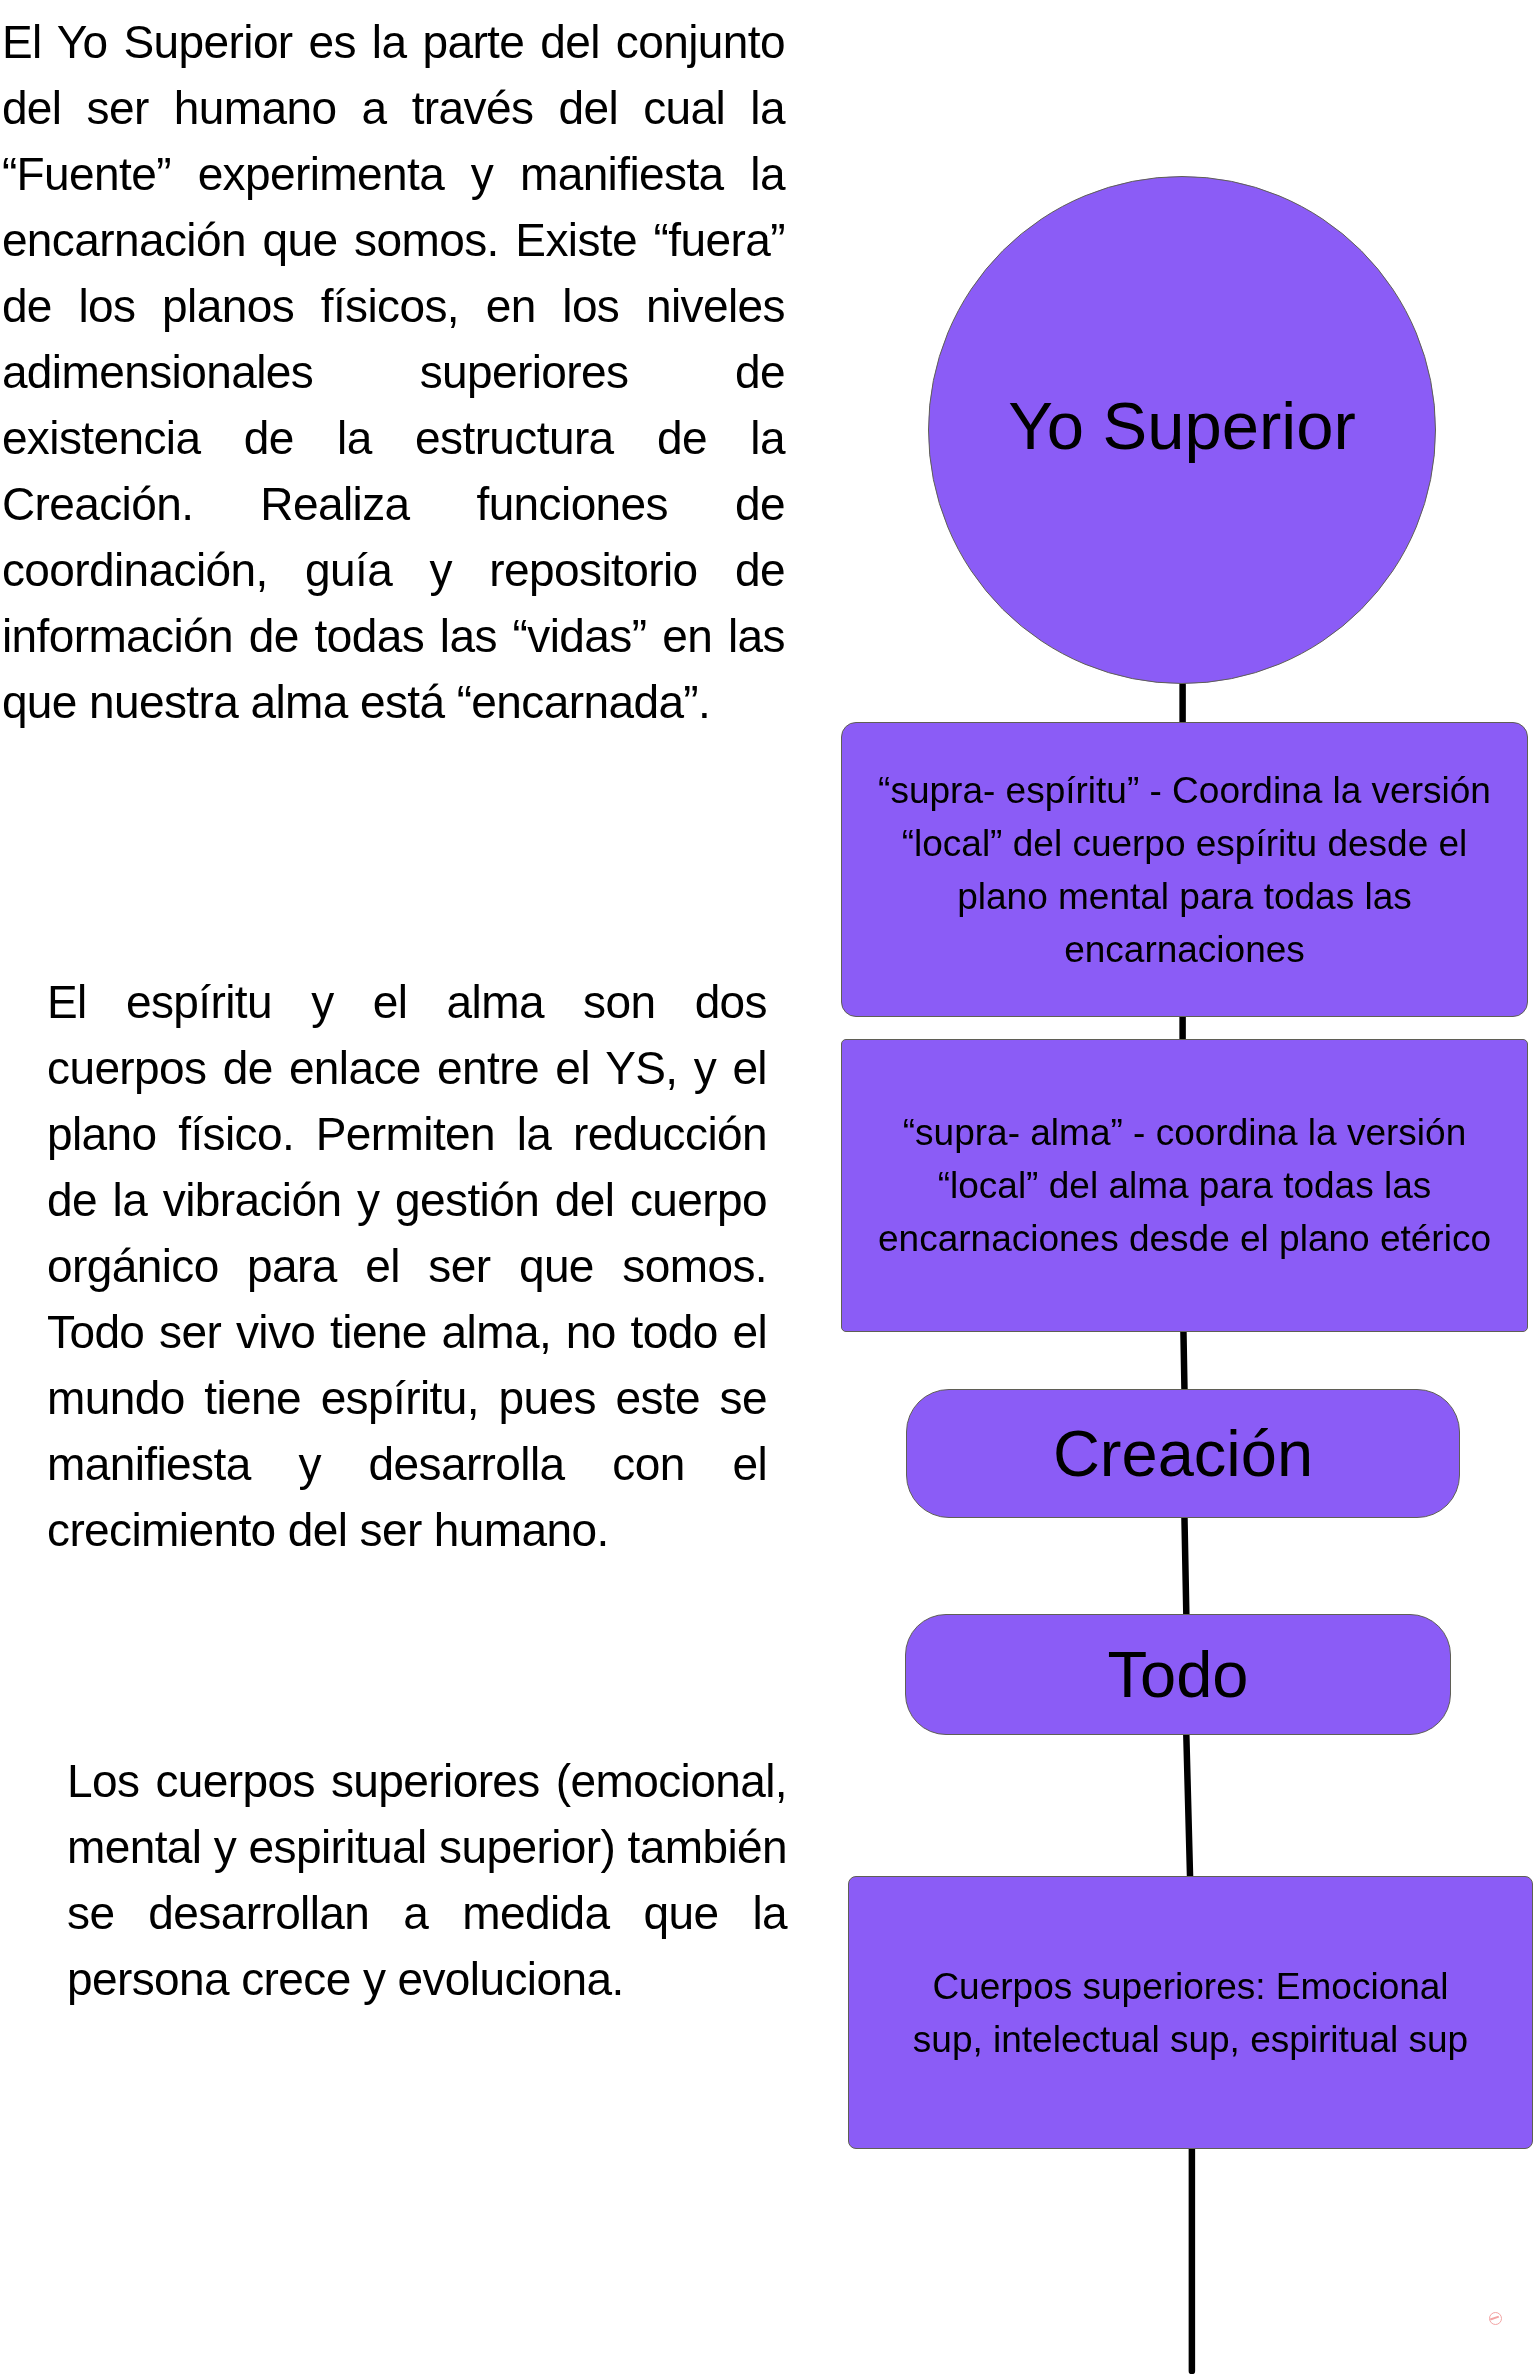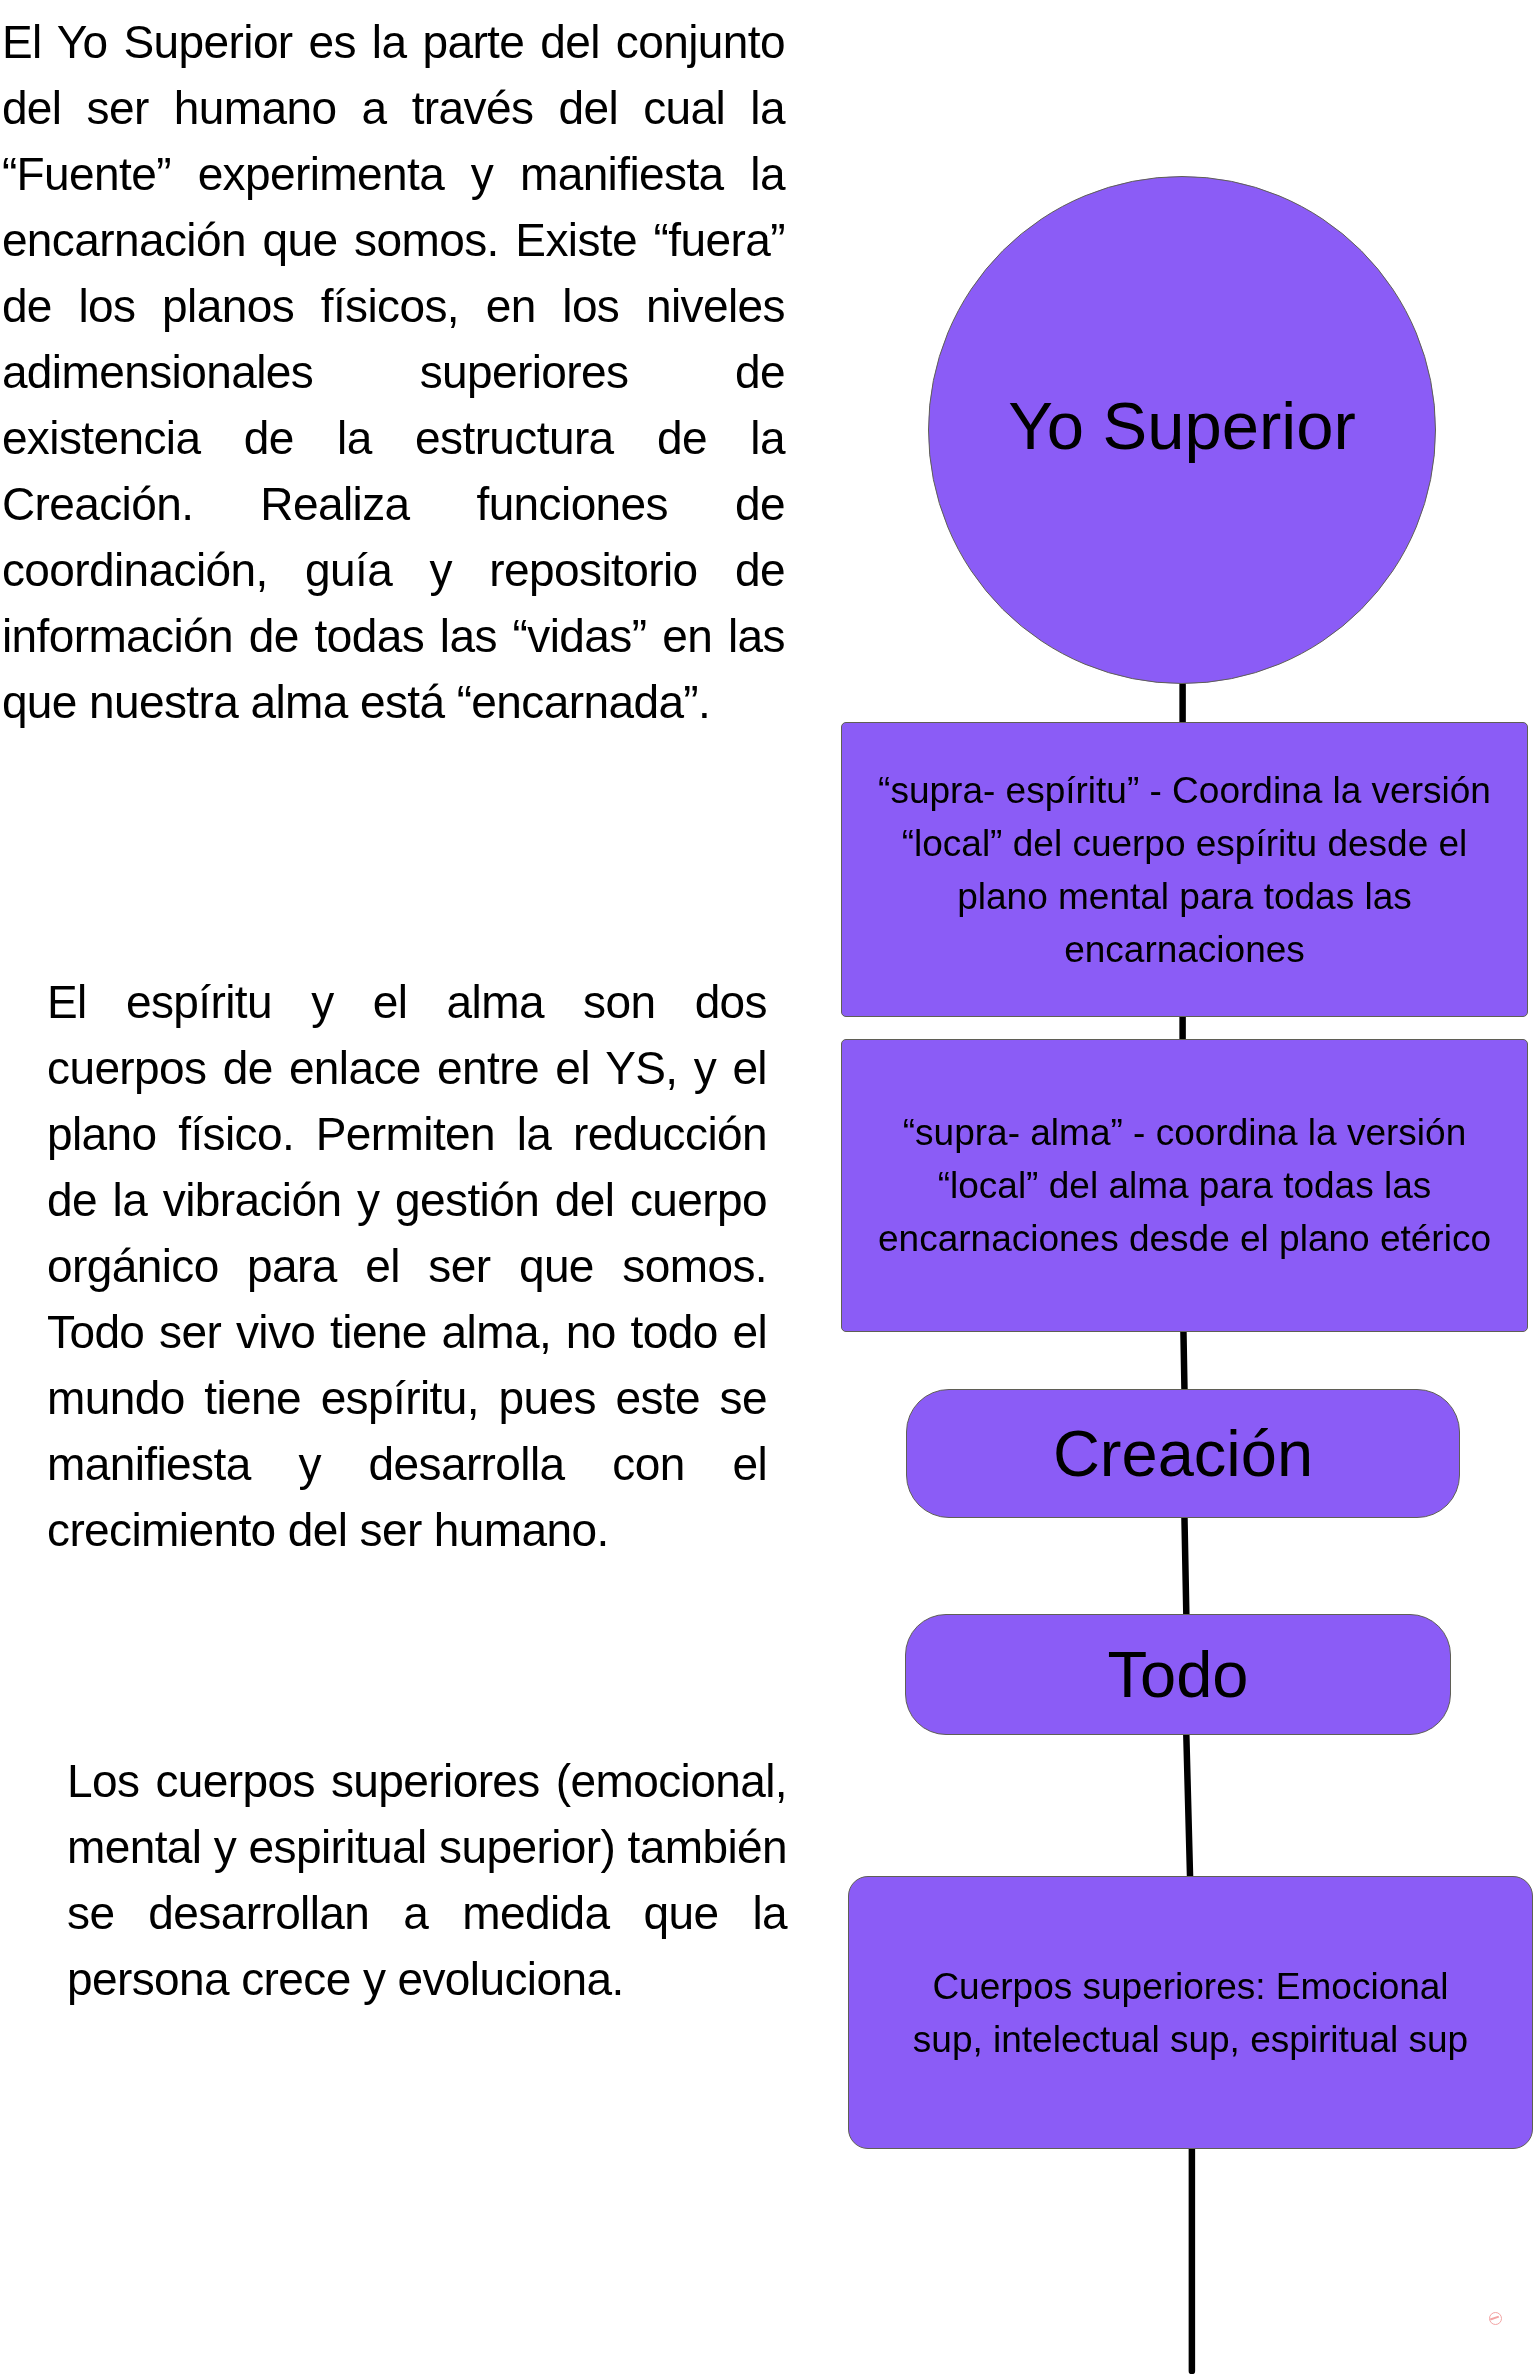--- a/index.html
+++ b/index.html
@@ -15,27 +15,27 @@
   svg.lines { position: absolute; left: 0; top: 0; width: 1536px; height: 2375px; }
 
   .node { position: absolute; background: #8b5cf6; border: 1.9px solid #5f5f55;
           box-sizing: border-box; display: flex; align-items: center; justify-content: center;
           text-align: center; }
   .node span { display: block; }
   #circle { left: 928px; top: 176px; width: 508px; height: 508px; border-radius: 50%;
             border-width: 1.4px; }
   #circle span { font-size: 67px; line-height: 1; margin-top: -9.3px; }
 
-  #box1 { left: 841px; top: 722px; width: 687px; height: 295px; border-radius: 5px; }
+  #box1 { left: 841px; top: 722px; width: 687px; height: 295px; border-radius: 15px; }
   #box2 { left: 841px; top: 1039px; width: 687px; height: 293px; border-radius: 5px; }
   .small { font-size: 37px; line-height: 53px; padding: 0 18.6px; }
   #box3 { left: 906px; top: 1389px; width: 554px; height: 129px; border-radius: 43px; }
   #box4 { left: 905px; top: 1614px; width: 546px; height: 121px; border-radius: 41px; }
   .big { font-size: 65px; line-height: 1; }
-  #box5 { left: 848px; top: 1876px; width: 685px; height: 273px; border-radius: 20px; }
+  #box5 { left: 848px; top: 1876px; width: 685px; height: 273px; border-radius: 8px; }
 
   #watermark { position: absolute; left: 1489px; top: 2312px; width: 13px; height: 13px;
                border-radius: 50%; border: 1.9px solid #f3a5a5; box-sizing: border-box; }
   #watermark::after { content: ""; position: absolute; left: 0; top: 3.7px; width: 9.3px; height: 1.9px;
                background: #f3a5a5; transform: rotate(-18deg); }
 </style>
 </head>
 <body>
 
 <div id="p1" class="para">El Yo Superior es la parte del conjunto del ser humano a través del cual la “Fuente” experimenta y manifiesta la encarnación que somos. Existe “fuera” de los planos físicos, en los niveles adimensionales superiores de existencia de la estructura de la Creación. Realiza funciones de coordinación, guía y repositorio de información de todas las “vidas” en las que nuestra alma está “encarnada”.</div>

